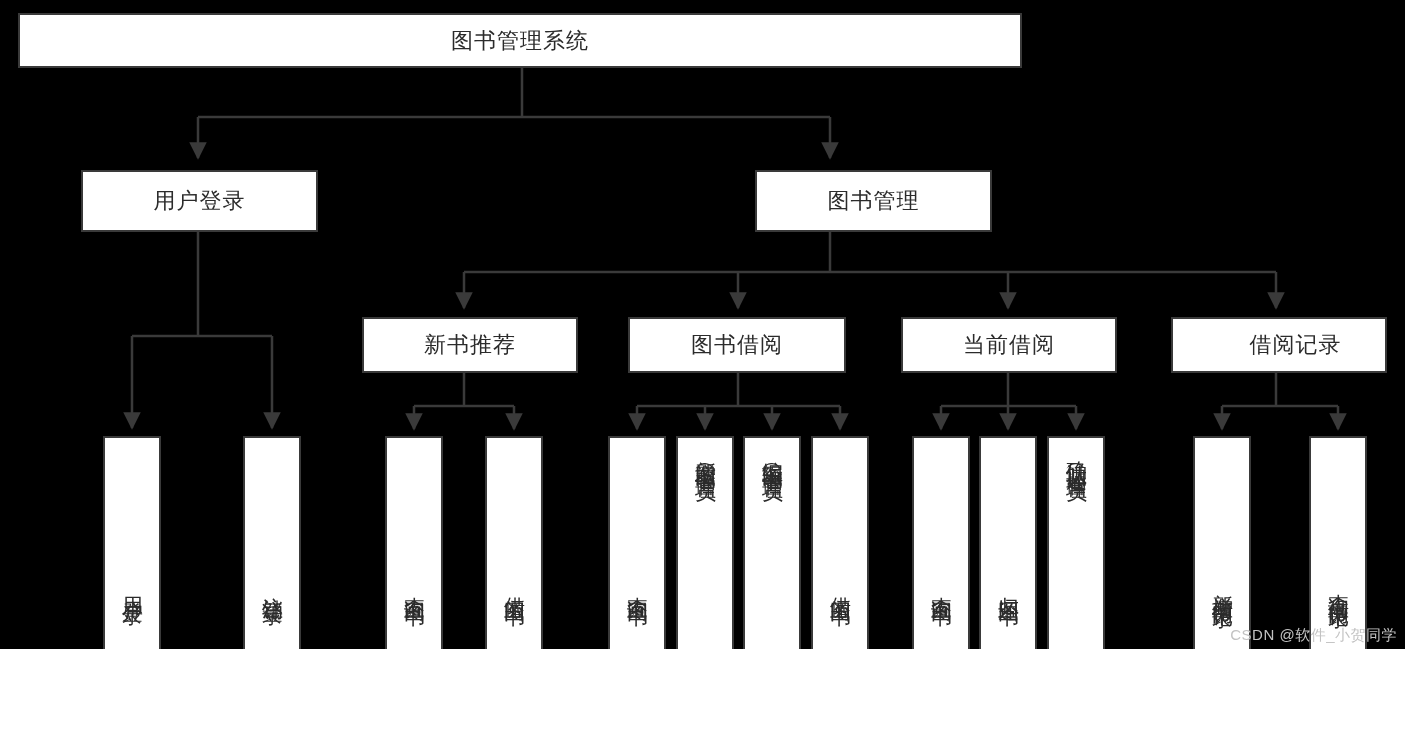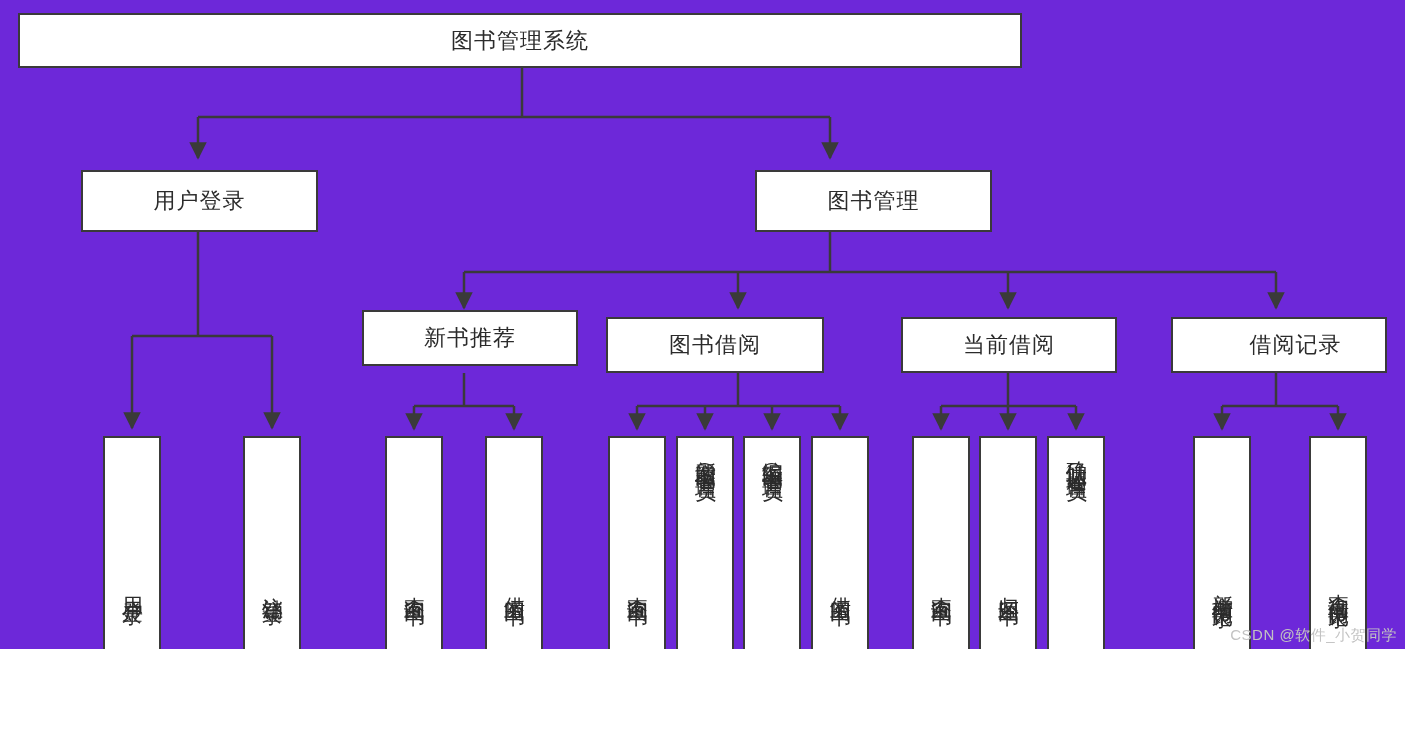--- a/index.html
+++ b/index.html
@@ -7,21 +7,21 @@
     padding: 0;
     background: #ffffff;
   }
   body {
     font-family: "Liberation Sans", "DejaVu Sans", sans-serif;
   }
   #canvas {
     position: relative;
     width: 1405px;
     height: 649px;
-    background: #6d28d9;
+    background: #000000;
     overflow: hidden;
   }
   #edges {
     position: absolute;
     left: 0;
     top: 0;
     width: 1405px;
     height: 747px;
     pointer-events: none;
   }
@@ -131,24 +131,24 @@
     <span class="node-label">图书管理系统</span>
   </div>
 
   <div class="node" style="left:81px; top:170px; width:237px; height:62px;">
     <span class="node-label">用户登录</span>
   </div>
   <div class="node" style="left:711px; top:170px; width:237px; height:62px;margin-left:44px;">
     <span class="node-label">图书管理</span>
   </div>
 
-  <div class="node" style="left:362px; top:310px; width:216px; height:56px;">
+  <div class="node" style="left:362px; top:317px; width:216px; height:56px;">
     <span class="node-label">新书推荐</span>
   </div>
-  <div class="node" style="left:606px; top:317px; width:218px; height:56px;font-family:Liberation Serif, serif;">
+  <div class="node" style="left:628px; top:317px; width:218px; height:56px;font-family:Liberation Serif, serif;">
     <span class="node-label">图书借阅</span>
   </div>
   <div class="node" style="left:901px; top:317px; width:216px; height:56px;">
     <span class="node-label">当前借阅</span>
   </div>
   <div class="node" style="left:1171px; top:317px; width:216px; height:56px;padding-left:33px;">
     <span class="node-label">借阅记录</span>
   </div>
 
   <div class="node vertical centered" style="left:103px; top:436px; width:58px; height:300px;">

